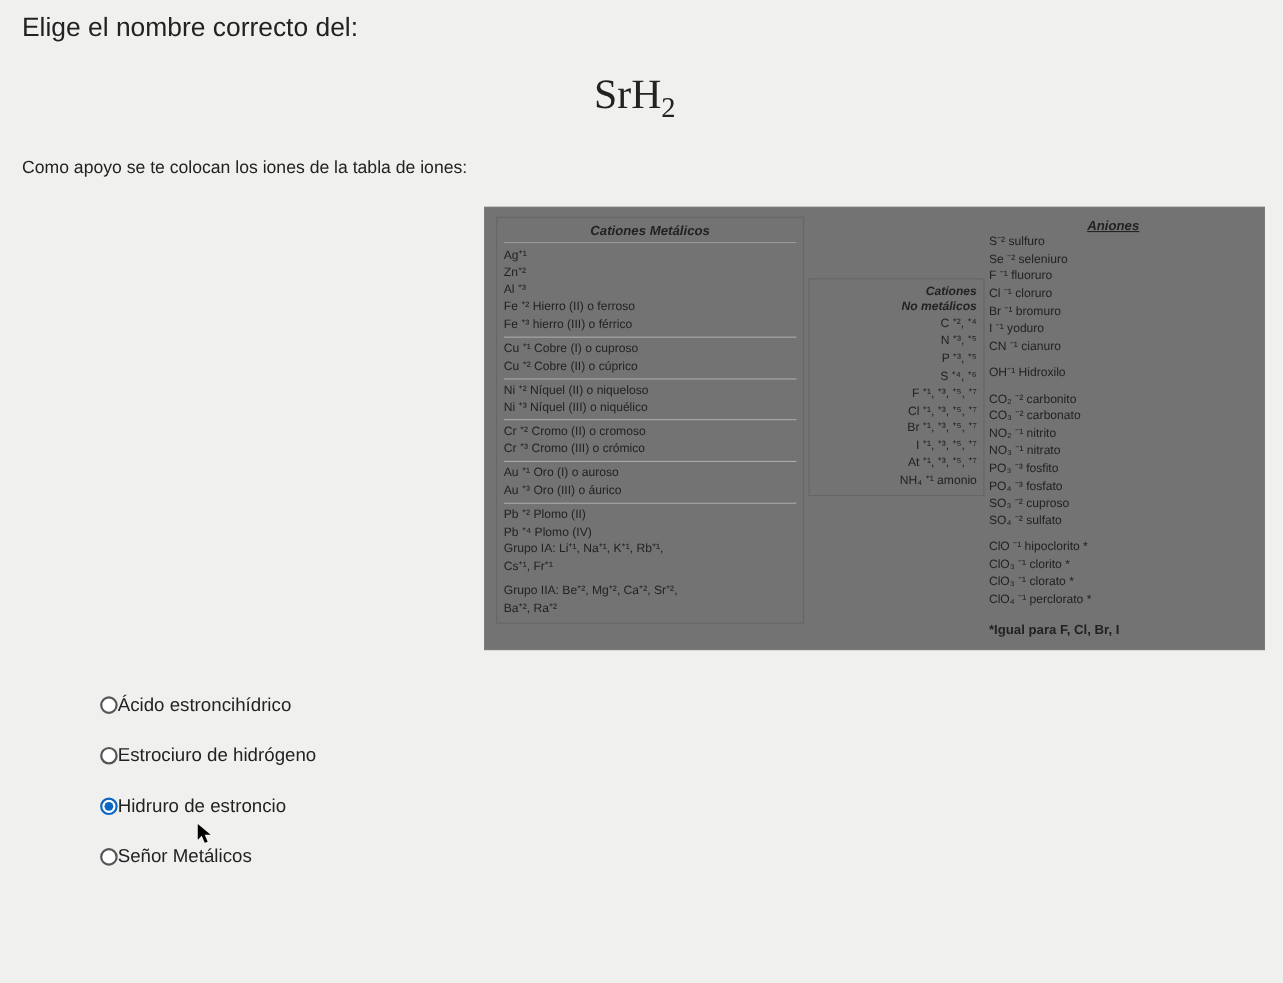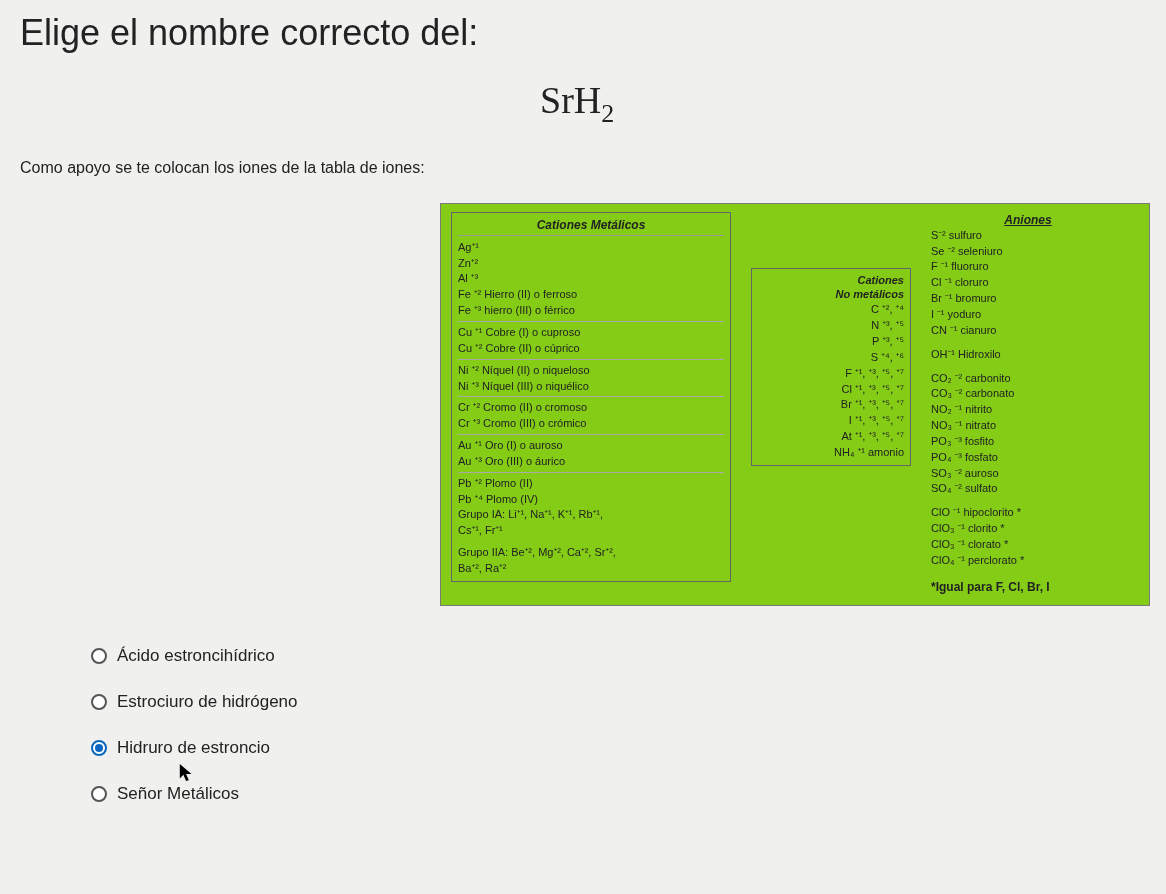--- a/index.html
+++ b/index.html
@@ -6,21 +6,21 @@
   body {
     font-family: Arial, Helvetica, sans-serif;
     background: #f0f0ee;
     width: 1166px;
     height: 894px;
     color: #222;
     padding: 12px 20px 12px 20px;
     position: relative;
   }
   .title {
-    font-size: 36px;
+    font-size: 24px;
     font-weight: 400;
     margin-bottom: 24px;
   }
   .formula {
     font-size: 38px;
     font-weight: 400;
     text-align: left;
     margin: 24px 0 30px 520px;
     font-family: "Times New Roman", serif;
   }
@@ -29,24 +29,24 @@
     font-size: 16px;
     margin-bottom: 26px;
   }
   .ions-panel {
     margin-left: 420px;
     width: 710px;
     border: 1px solid #7a7a7a;
     padding: 8px 24px 10px 10px;
     font-size: 12px;
     line-height: 1.35;
-    background: #84cc16;
+    background: #737373;
     position: relative;
     display: flex;
-    gap: 20px;
+    gap: 4px;
   }
   .col-left { flex: 0 0 280px; }
   .col-mid { flex: 0 0 160px; text-align: right; }
   .col-right { flex: 1; }
   .metal-box {
     border: 1px solid #666;
     padding: 4px 6px;
   }
   .box-title {
     font-style: italic;
@@ -67,21 +67,20 @@
   .anion-hdr { text-decoration: underline; font-weight: bold; font-style: italic; text-align: center; }
   .sep { border-top: 1px solid #aaa; margin: 3px 0; }
   .options {
     margin-top: 40px;
     margin-left: 24px;
     font-size: 17px;
   }
   .opt {
     display: flex;
     align-items: center;
-    gap: 10px;
     margin-bottom: 26px;
     padding-left: 47px;
   }
   .radio {
     width: 16px; height: 16px;
     border: 2px solid #555;
     border-radius: 50%;
     display: inline-flex;
     align-items: center;
     justify-content: center;
@@ -197,21 +196,21 @@
         <div class="chem-line">OH⁻¹  Hidroxilo</div>
       </div>
     <div style="height:8px"></div>
     <div>
         <div class="chem-line">CO₂ ⁻² carbonito</div>
         <div class="chem-line">CO₃ ⁻² carbonato</div>
         <div class="chem-line">NO₂ ⁻¹ nitrito</div>
         <div class="chem-line">NO₃ ⁻¹ nitrato</div>
         <div class="chem-line">PO₃ ⁻³ fosfito</div>
         <div class="chem-line">PO₄ ⁻³ fosfato</div>
-        <div class="chem-line">SO₃ ⁻² auroso</div>
+        <div class="chem-line">SO₃ ⁻² cuproso</div>
         <div class="chem-line">SO₄ ⁻² sulfato</div>
       </div>
     <div style="height:8px"></div>
     <div>
         <div class="chem-line">ClO ⁻¹   hipoclorito *</div>
         <div class="chem-line">ClO₃ ⁻¹  clorito *</div>
         <div class="chem-line">ClO₃ ⁻¹  clorato *</div>
         <div class="chem-line">ClO₄ ⁻¹  perclorato *</div>
       </div>
     <div style="height:10px"></div>

